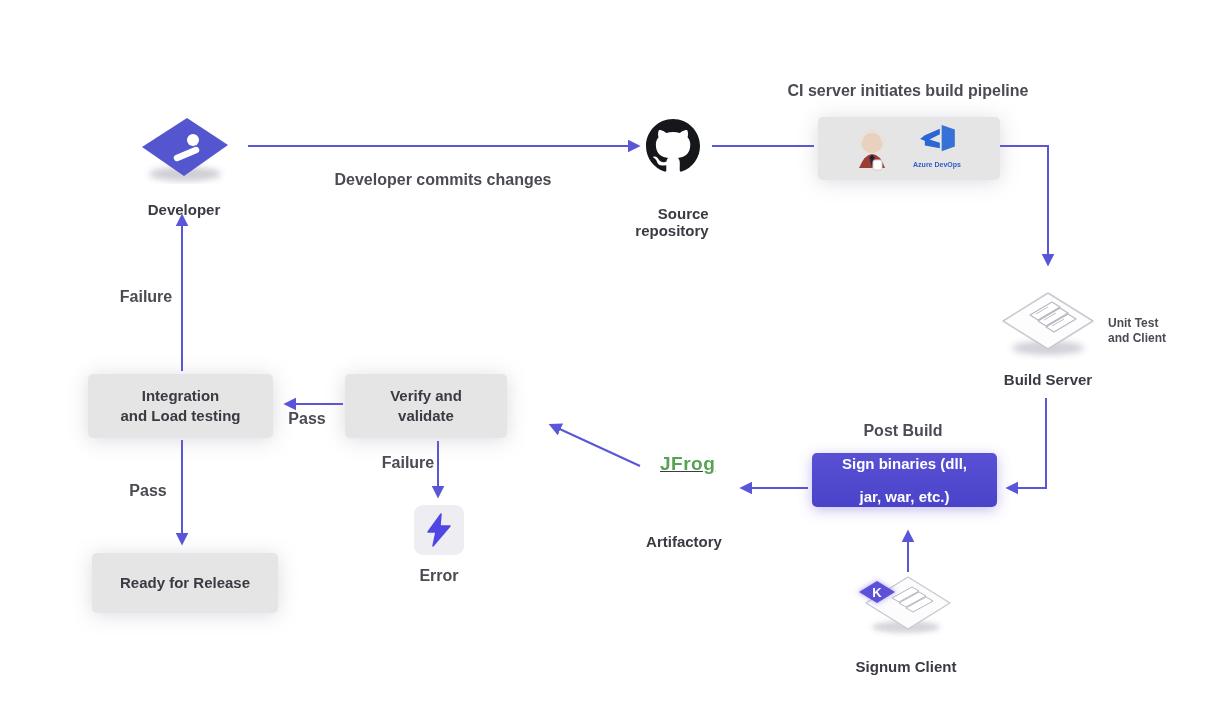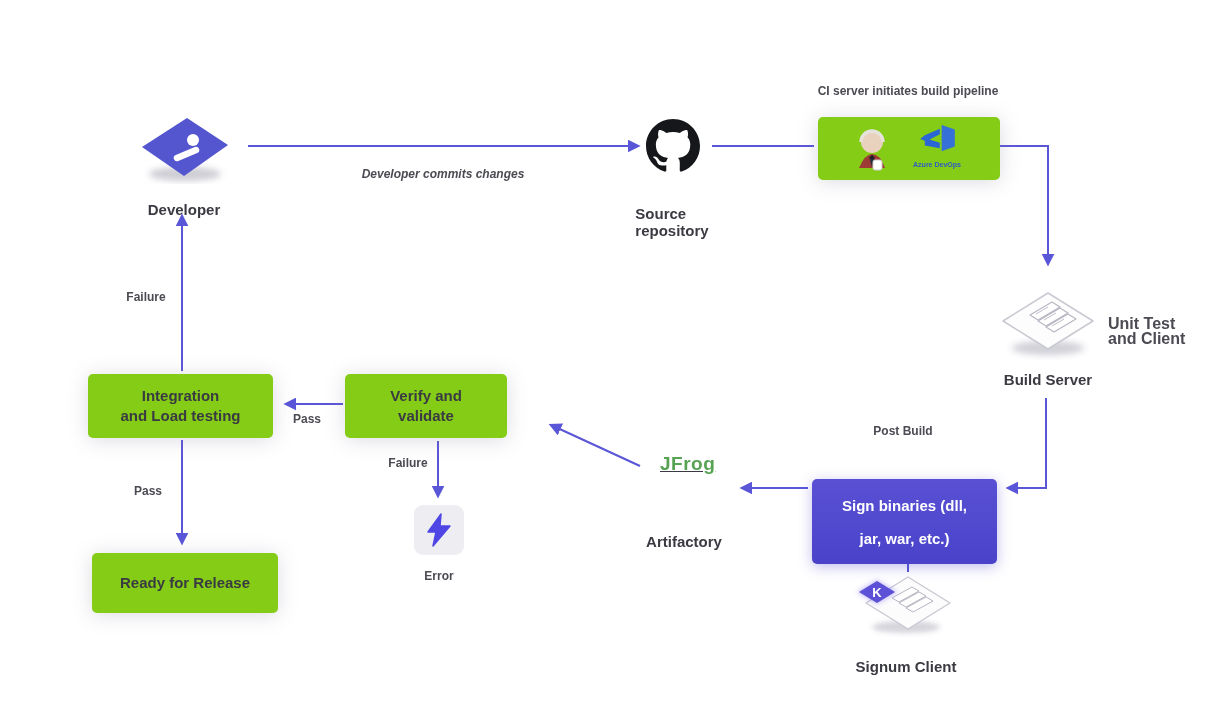--- a/index.html
+++ b/index.html
@@ -1,23 +1,23 @@
 <!DOCTYPE html>
 <html><head>
 <meta charset="utf-8">
 <style>
   html,body{margin:0;padding:0;background:#fff;}
   .stage{position:relative;width:1226px;height:710px;background:#ffffff;overflow:hidden;
          font-family:"Liberation Sans",sans-serif;color:#3a3a42;}
   svg{display:block;}
   .arrows{position:absolute;left:0;top:0;z-index:1;}
   .node,.lbl{position:absolute;z-index:2;}
-  .lbl{transform:translate(-50%,-50%);white-space:nowrap;font-size:12px;font-weight:bold;color:#4c4a52;}
+  .lbl{transform:translate(-50%,-50%);white-space:nowrap;font-size:16px;font-weight:bold;color:#4c4a52;}
   .node-label{font-size:15px;font-weight:bold;color:#3a3a42;margin-top:11px;}
-  .wbox{position:absolute;z-index:2;background:#84cc16;border-radius:5px;
+  .wbox{position:absolute;z-index:2;background:#e5e5e5;border-radius:5px;
         box-shadow:0 2px 20px rgba(130,130,155,.28);display:flex;flex-direction:column;
         align-items:center;justify-content:center;font-size:15px;font-weight:bold;
         color:#3a3a42;line-height:20px;text-align:center;}
   .purplebox{position:absolute;z-index:2;border-radius:5px;
         background:linear-gradient(180deg,#5950d4 0%,#4a43c9 100%);
         box-shadow:0 3px 14px rgba(80,70,200,.35);
         display:flex;flex-direction:column;align-items:center;justify-content:center;
         color:#fff;font-size:15px;font-weight:bold;line-height:21px;text-align:center;}
   .errbox{position:absolute;z-index:2;width:50px;height:50px;border-radius:9px;background:#ededf2;
         display:flex;align-items:center;justify-content:center;}
@@ -59,28 +59,28 @@
           </filter>
         </defs>
       <ellipse cx="47" cy="60" rx="36" ry="7" fill="rgba(90,90,115,.30)" filter="url(#blur1)"></ellipse>
       <polygon points="49,4 90,31 46,62 4,33" fill="#5356cf"></polygon>
       <circle cx="55" cy="26" r="6" fill="#ffffff"></circle>
       <path d="M39,44 L58,36" stroke="#ffffff" stroke-width="6.5" stroke-linecap="round"></path>
     </svg>
   </div>
   <div class="lbl node-label" style="left:184px;top:198px;">Developer</div>
 
-  <div class="lbl" style="left:443px;top:174px;font-style:italic;">Developer commits changes</div>
+  <div class="lbl" style="left:443px;top:180px;">Developer commits changes</div>
 
   <div class="node" style="left:646px;top:119px;">
     <svg width="54" height="54" viewBox="0 0 16 16">
       <path fill="#15171b" d="M8 0C3.58 0 0 3.58 0 8c0 3.54 2.29 6.53 5.47 7.59.4.07.55-.17.55-.38 0-.19-.01-.82-.01-1.49-2.01.37-2.53-.49-2.69-.94-.09-.23-.48-.94-.82-1.13-.28-.15-.68-.52-.01-.53.63-.01 1.08.58 1.23.82.72 1.21 1.87.87 2.33.66.07-.52.28-.87.51-1.07-1.78-.2-3.64-.89-3.64-3.95 0-.87.31-1.59.82-2.15-.08-.2-.36-1.02.08-2.12 0 0 .67-.21 2.2.82.64-.18 1.32-.27 2-.27s1.36.09 2 .27c1.53-1.04 2.2-.82 2.2-.82.44 1.1.16 1.92.08 2.12.51.56.82 1.27.82 2.15 0 3.07-1.87 3.75-3.65 3.95.29.25.54.73.54 1.48 0 1.07-.01 1.93-.01 2.2 0 .21.15.46.55.38A8.01 8.01 0 0 0 16 8c0-4.42-3.58-8-8-8z"></path>
     </svg>
   </div>
-  <div class="lbl node-label twoline" style="left:672px;top:211px;text-align:left;">
+  <div class="lbl node-label twoline" style="left:672px;top:211px;text-align:right;">
     <div>Source</div>
     <div>repository</div>
   </div>
 
   <div class="lbl" style="left:908px;top:91px;">CI server initiates build pipeline</div>
   <div class="wbox" style="left:818px;top:117px;width:182px;height:63px;flex-direction:row;gap:26px;">
     <svg width="30" height="46" viewBox="0 0 30 46">
       <path d="M2,42 q6,-14 13,-14 q8,0 13,14 z" fill="#9c3c34"></path>
       <circle cx="15" cy="16" r="11" fill="#e9d2bd"></circle>
       <path d="M4,16 a11,11 0 0 1 22,0" fill="none" stroke="#e6e2dc" stroke-width="3.4"></path>
@@ -112,27 +112,27 @@
         <polygon points="46,39 68,26 76,31 54,44"></polygon>
       </g>
       <g stroke="#b6b6c2" stroke-width="0.9">
         <line x1="36" y1="26" x2="48" y2="19"></line>
         <line x1="44" y1="32" x2="56" y2="25"></line>
         <line x1="52" y1="38" x2="64" y2="31"></line>
       </g>
     </svg>
   </div>
   <div class="lbl node-label" style="left:1048px;top:368px;">Build Server</div>
-  <div class="node twoline" style="left:1108px;top:316px;font-size:16px;font-weight:bold;color:#4c4a52;line-height:15px;">
+  <div class="node twoline" style="left:1108px;top:316px;font-size:12px;font-weight:bold;color:#4c4a52;line-height:15px;">
     <div>Unit Test</div>
     <div>and Client</div>
   </div>
 
   <div class="lbl" style="left:903px;top:431px;">Post Build</div>
-  <div class="purplebox" style="left:812px;top:479px;width:185px;height:85px;gap:12px;">
+  <div class="purplebox" style="left:812px;top:453px;width:185px;height:54px;gap:12px;">
     <div>Sign binaries (dll,</div>
     <div>jar, war, etc.)</div>
   </div>
 
   <div class="node" style="left:660px;top:449px;display:flex;flex-direction:row;align-items:center;width:48px;text-decoration:underline;">
     <svg width="46" height="30" viewBox="0 0 46 30">
       <g stroke="#58a254" stroke-width="2" stroke-linecap="round">
         <line x1="11" y1="19" x2="5" y2="8"></line>
         <line x1="18" y1="16" x2="16" y2="4"></line>
         <line x1="27" y1="15" x2="29" y2="3"></line>

